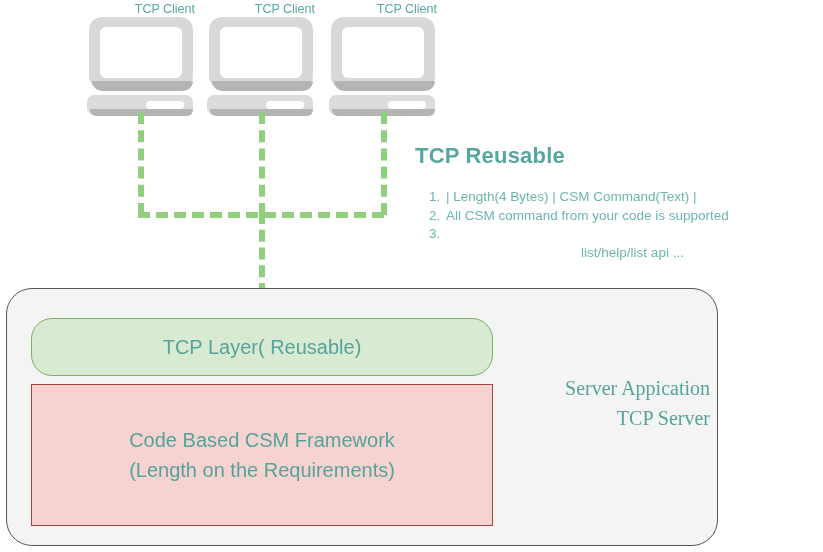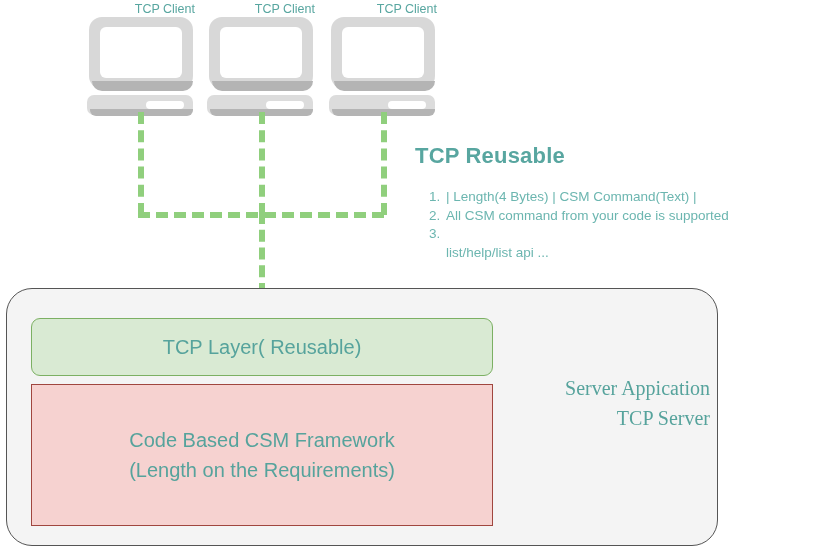--- a/index.html
+++ b/index.html
@@ -136,20 +136,21 @@
   .tcp-command-list .li {
     display: flex;
     white-space: nowrap;
   }
   .tcp-command-list .num {
     width: 17px;
     flex: 0 0 17px;
   }
   .tcp-command-list .cont {
     margin-left: 17px;
+    text-align: center;
   }
 
   
   .server-container {
     position: absolute;
     left: 6px;
     top: 288px;
     width: 712px;
     height: 258px;
     background: #f4f4f4;
@@ -158,21 +159,21 @@
     box-sizing: border-box;
   }
   .tcp-layer-box {
     position: absolute;
     left: 31px;
     top: 318px;
     width: 462px;
     height: 58px;
     background: #d9ead3;
     border: 1.5px solid #7cb063;
-    border-radius: 9px;
+    border-radius: 21px;
     box-sizing: border-box;
     display: flex;
     align-items: center;
     justify-content: center;
   }
   .tcp-layer-label {
     font-size: 20px;
     color: #56a39c;
     white-space: nowrap;
   }
@@ -185,21 +186,21 @@
     background: #f6d2d0;
     border: 1.5px solid #a0463f;
     box-sizing: border-box;
     display: flex;
     align-items: center;
     justify-content: center;
   }
   .csm-label {
     font-size: 20px;
     color: #56a39c;
-    text-align: right;
+    text-align: center;
     line-height: 30px;
     white-space: nowrap;
   }
   .server-app-label {
     position: absolute;
     left: 500px;
     top: 373px;
     width: 210px;
     text-align: right;
     font-size: 20px;

